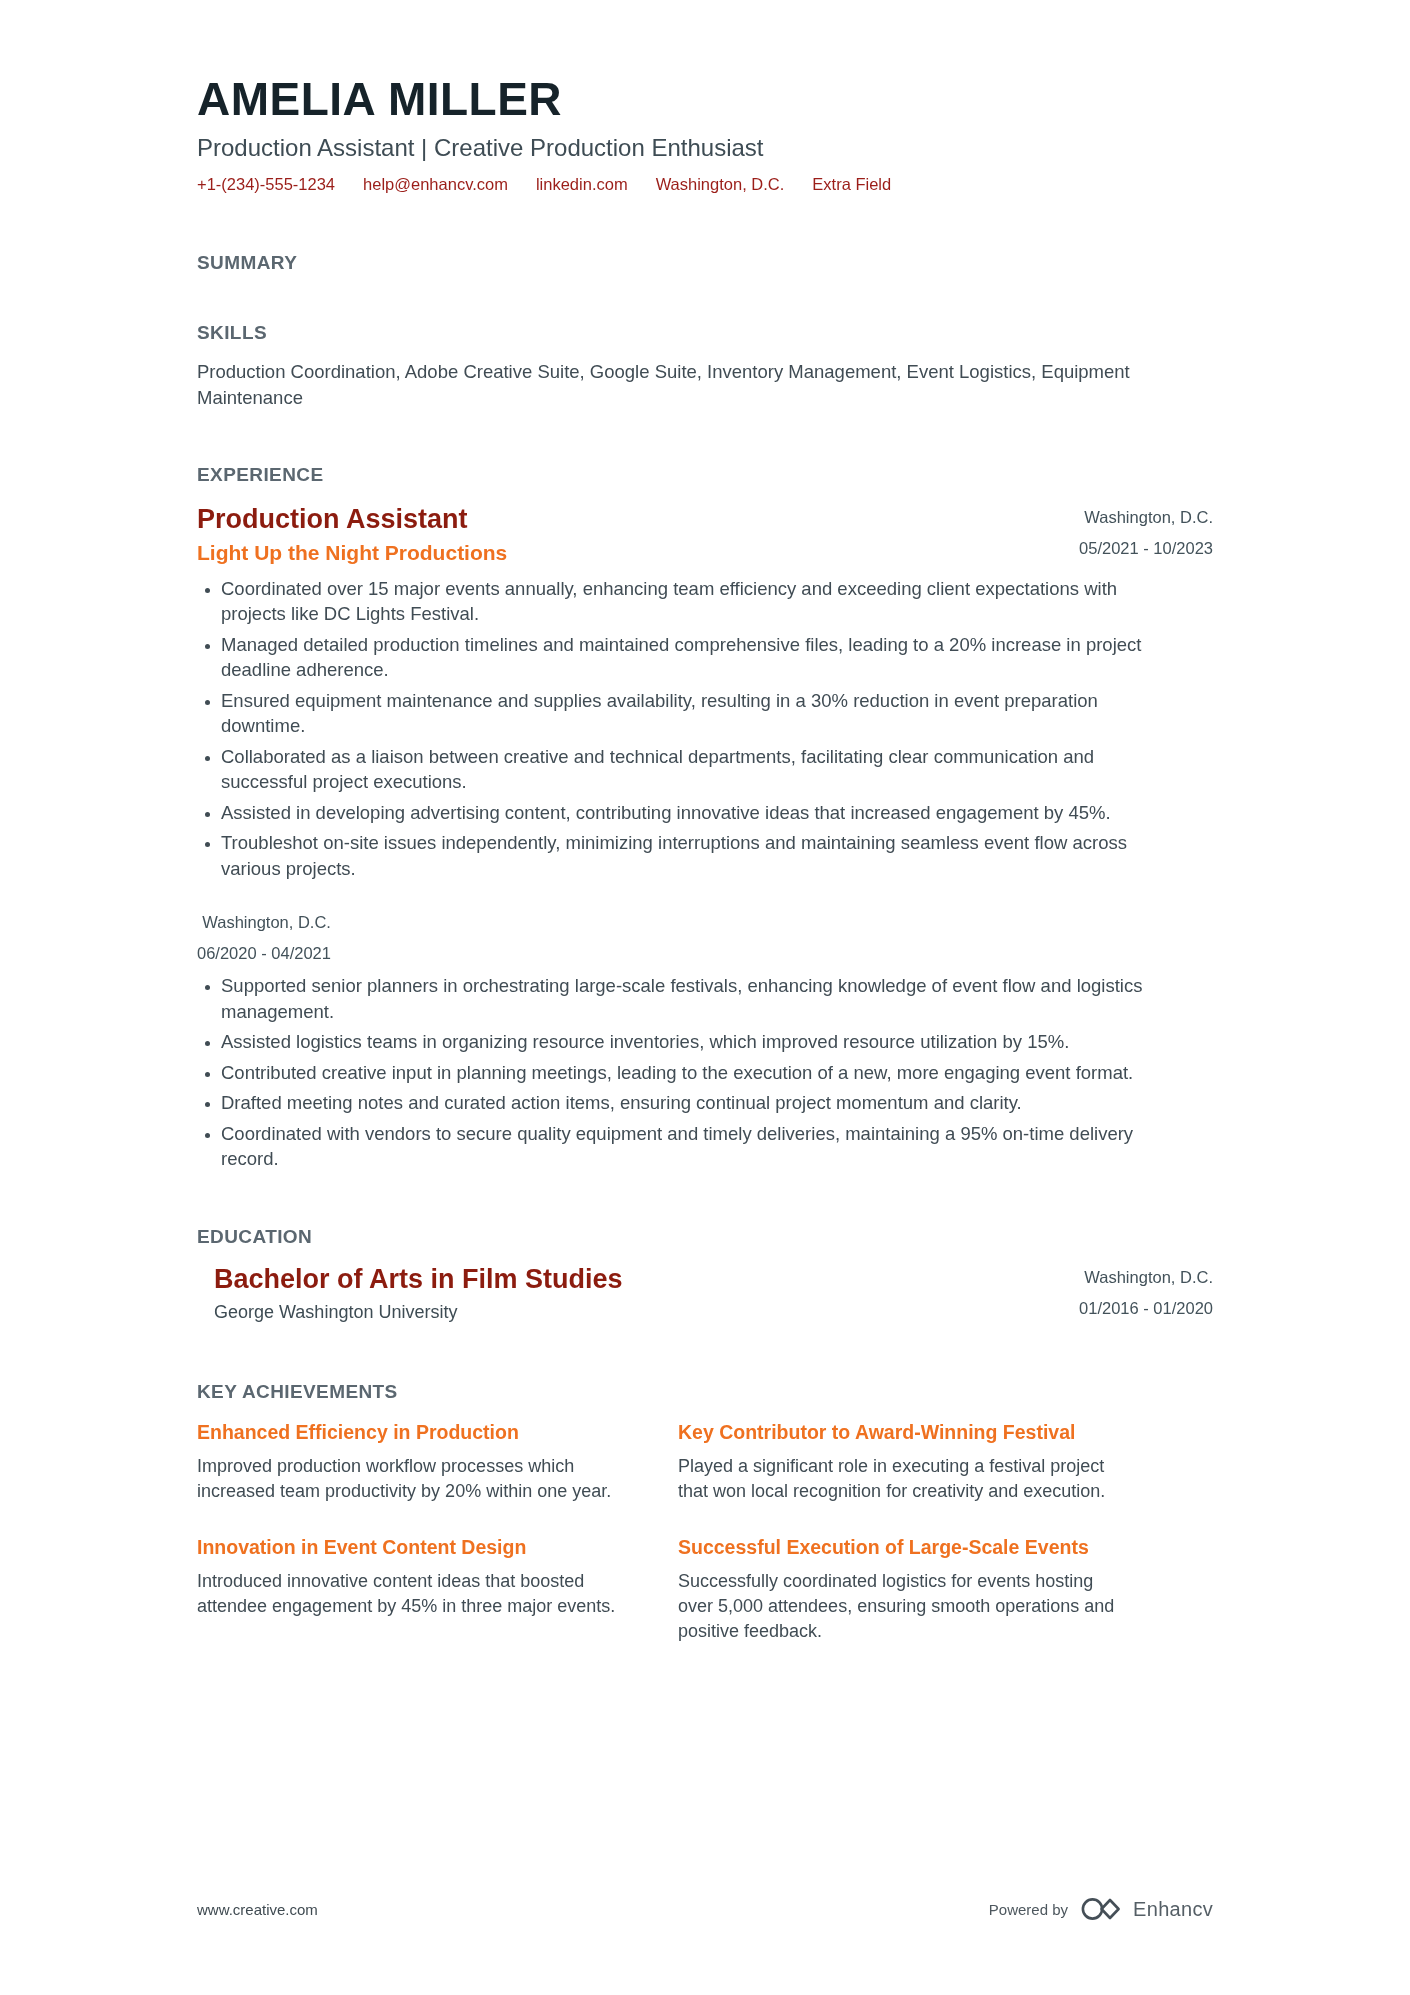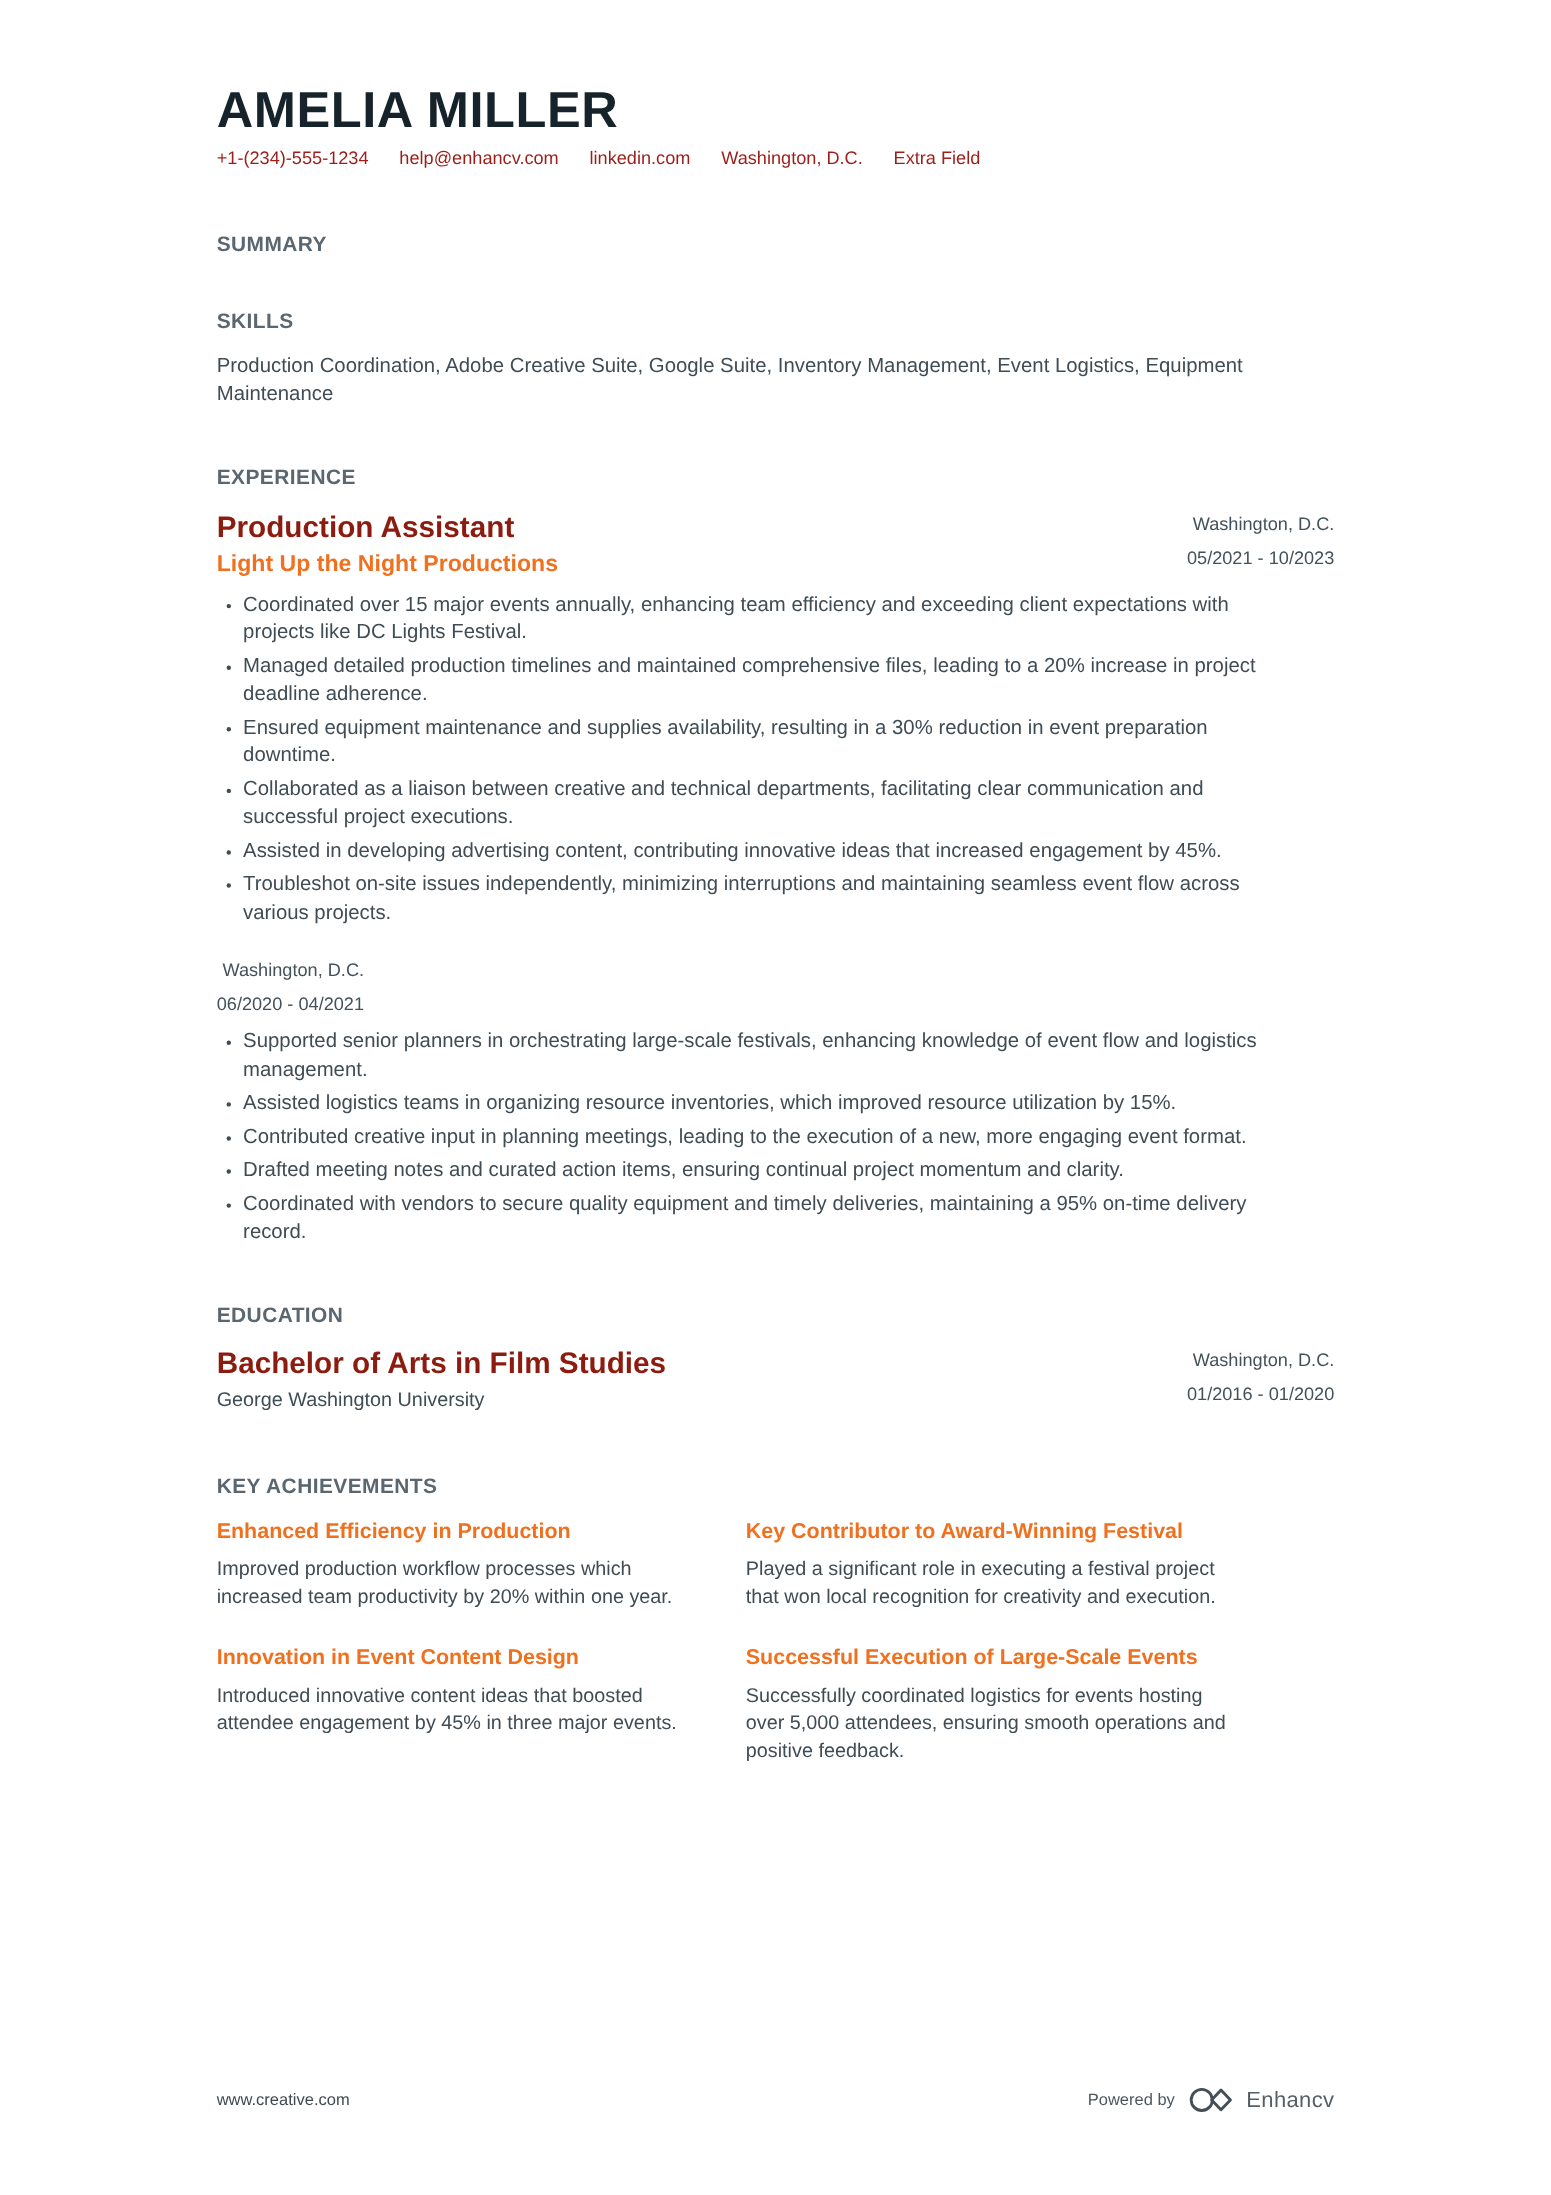--- a/index.html
+++ b/index.html
@@ -96,20 +96,21 @@
     color: #404c54;
     margin-bottom: 5px;
   }
   ul.bullets li::marker { color: #404c54; font-size: 15px; }
   
   .edu-head {
     display: flex;
     justify-content: space-between;
     align-items: flex-start;
     margin-top: 16px;
+    margin-left: 17px;
   }
   .edu-degree {
     font-size: 27px;
     font-weight: 600;
     color: #8c1c0f;
     line-height: 1.15;
   }
   .edu-school {
     margin-top: 7px;
     font-size: 18px;
@@ -167,20 +168,21 @@
     letter-spacing: 0.3px;
   }
 </style>
 </head>
 <body>
 
 <div class="page">
 
   <header>
     <h1 class="name">AMELIA MILLER</h1>
+    <div class="headline">Production Assistant | Creative Production Enthusiast</div>
     <div class="contact-row">
       <span>+1-(234)-555-1234</span>
       <a class="contact-link">help@enhancv.com</a>
       <a class="contact-link">linkedin.com</a>
       <span>Washington, D.C.</span>
       <span>Extra Field</span>
     </div>
   </header>
 
   <section class="sec-summary">

